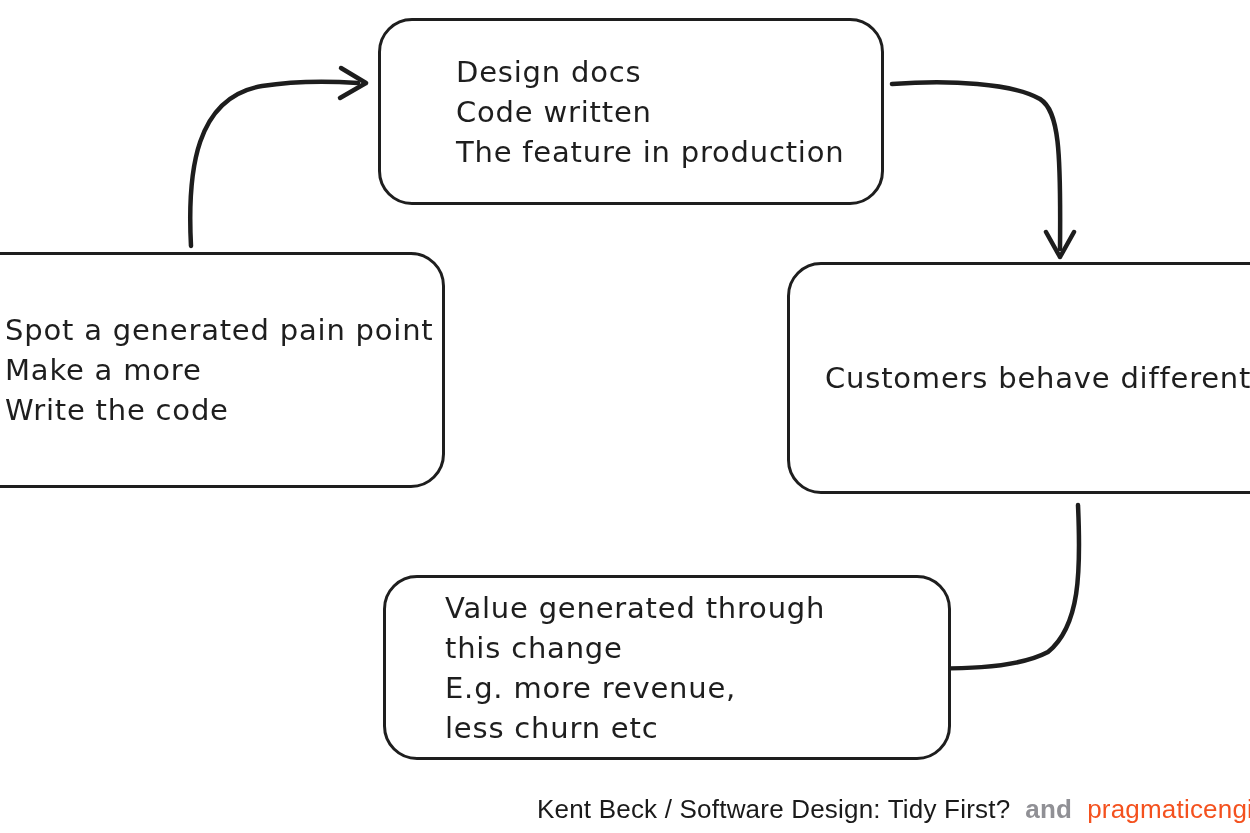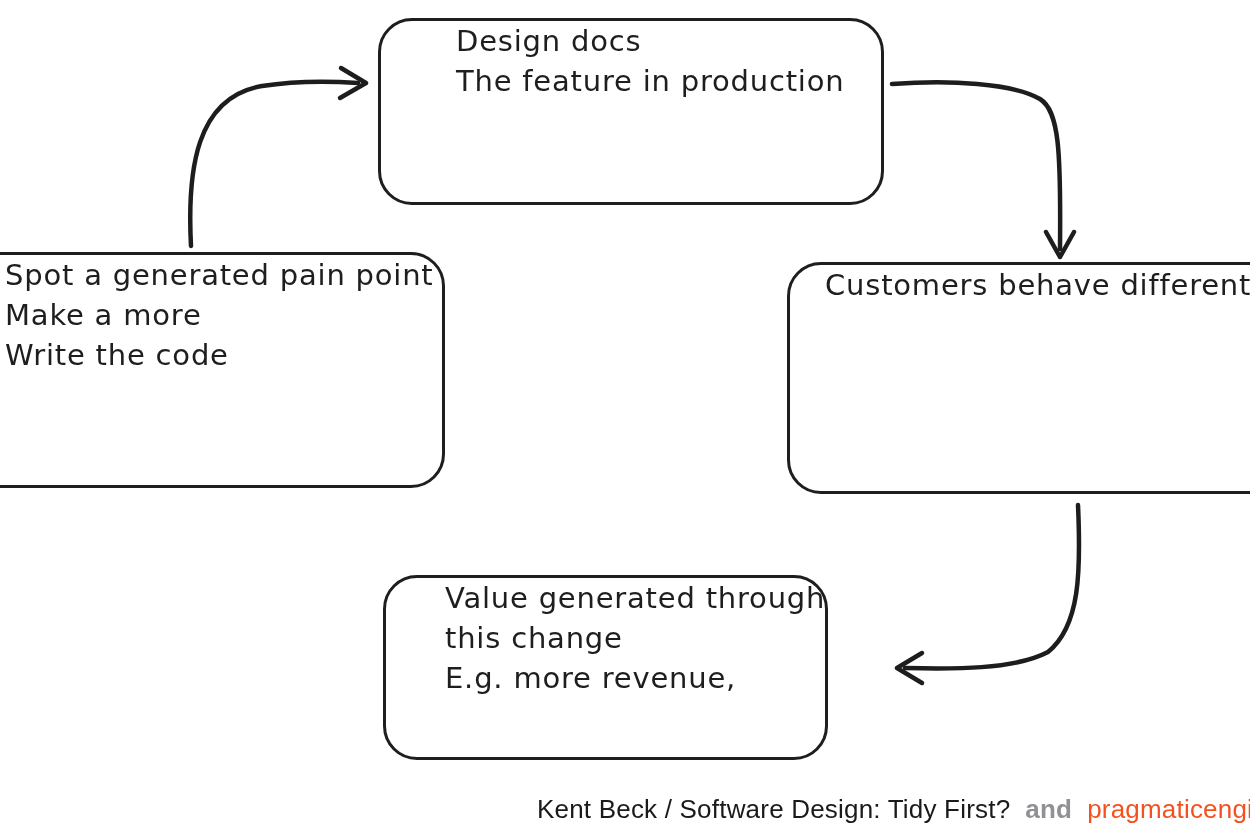--- a/index.html
+++ b/index.html
@@ -31,20 +31,21 @@
     stroke-linejoin: round;
   }
   .node {
     position: absolute;
     box-sizing: border-box;
     border: 3px solid #1e1e1e;
     border-radius: 34px;
     background: #ffffff;
     display: flex;
     flex-direction: column;
+    justify-content: center;
     color: #1e1e1e;
     font-size: 29px;
     line-height: 40px;
     letter-spacing: 0.8px;
     white-space: nowrap;
   }
   .node-build {
     left: 378px;
     top: 18px;
     width: 506px;
@@ -61,21 +62,21 @@
   .node-behavior {
     left: 787px;
     top: 262px;
     width: 520px;
     height: 232px;
     padding-left: 35px;
   }
   .node-value {
     left: 383px;
     top: 575px;
-    width: 445px;
+    width: 568px;
     height: 185px;
     padding-left: 59px;
   }
   .footer {
     position: absolute;
     left: 537px;
     top: 793px;
     font-family: "Liberation Sans", sans-serif;
     font-size: 26px;
     line-height: 32px;
@@ -114,30 +115,32 @@
   </svg>
 
   <div class="node node-plan">
     <span class="line">Spot a generated pain point</span>
     <span class="line">Make a more</span>
     <span class="line">Write the code</span>
   </div>
 
   <div class="node node-build">
     <span class="line">Design docs</span>
+    <span class="line">Code written</span>
     <span class="line">The feature in production</span>
   </div>
 
   <div class="node node-behavior">
     <span class="line">Customers behave differently</span>
   </div>
 
   <div class="node node-value">
     <span class="line">Value generated through</span>
     <span class="line">this change</span>
     <span class="line">E.g. more revenue,</span>
+    <span class="line">less churn etc</span>
   </div>
 
   <div class="footer">
     <span>Kent Beck / Software Design: Tidy First?</span><span class="muted">and</span><span class="brand">pragmaticengineer.com</span>
   </div>
 
 </div>
 
 </body></html>

